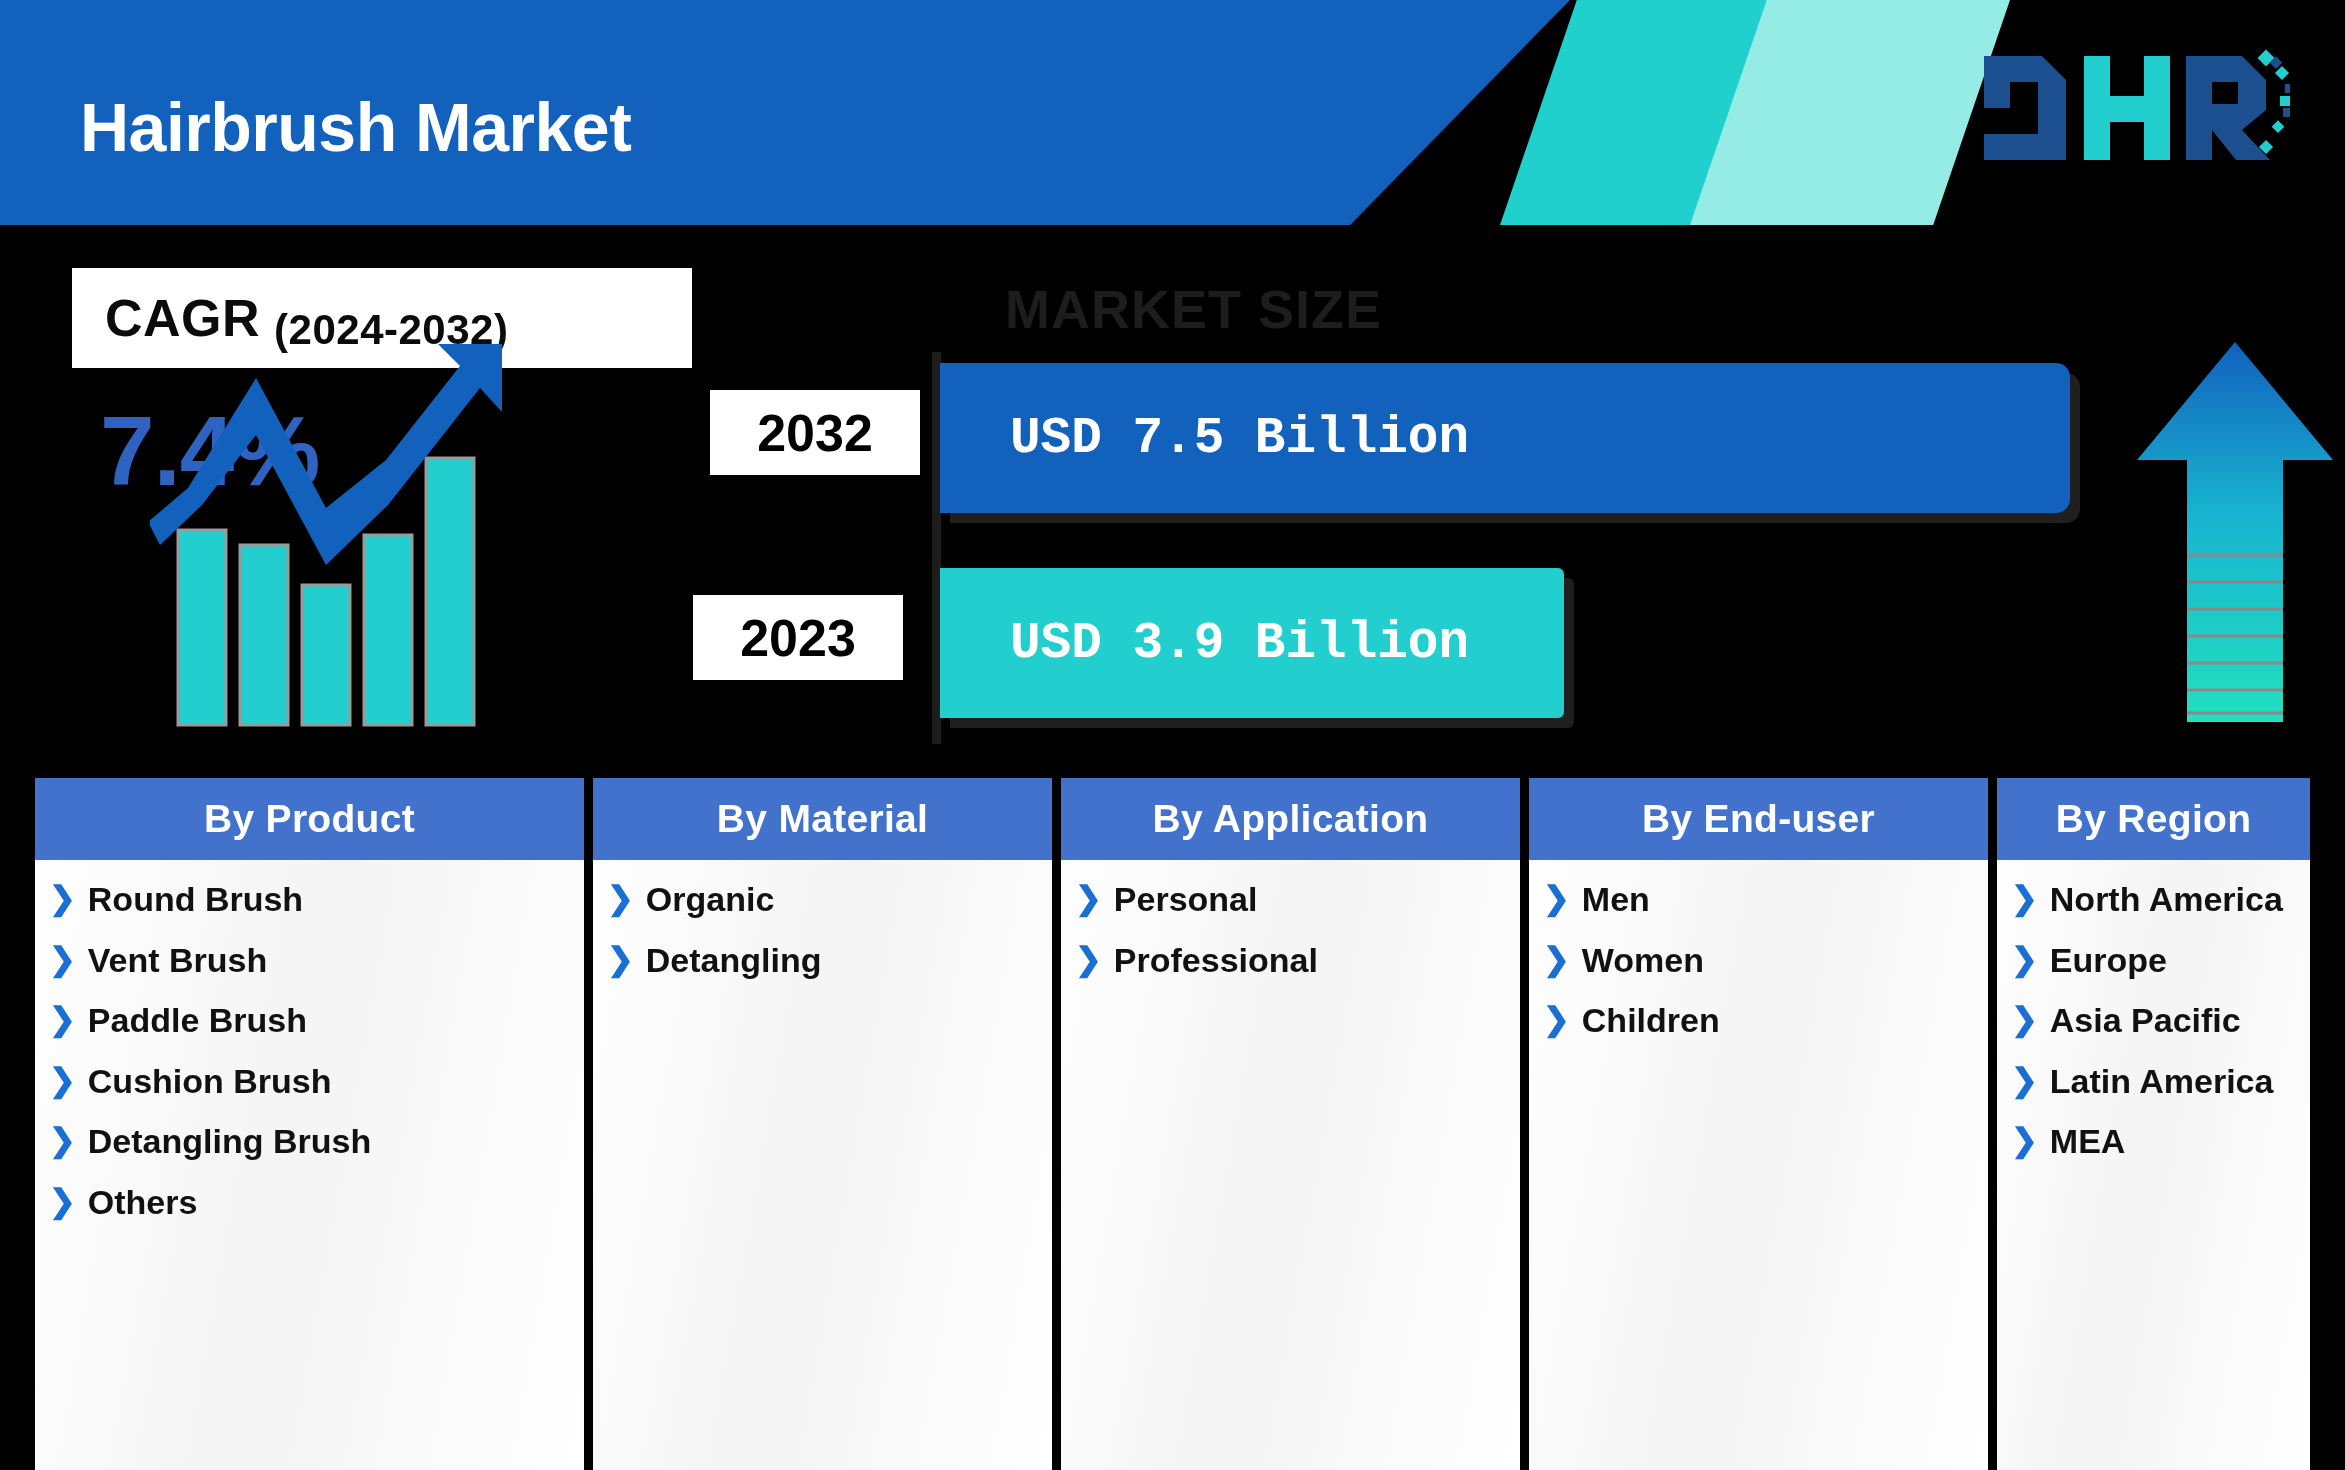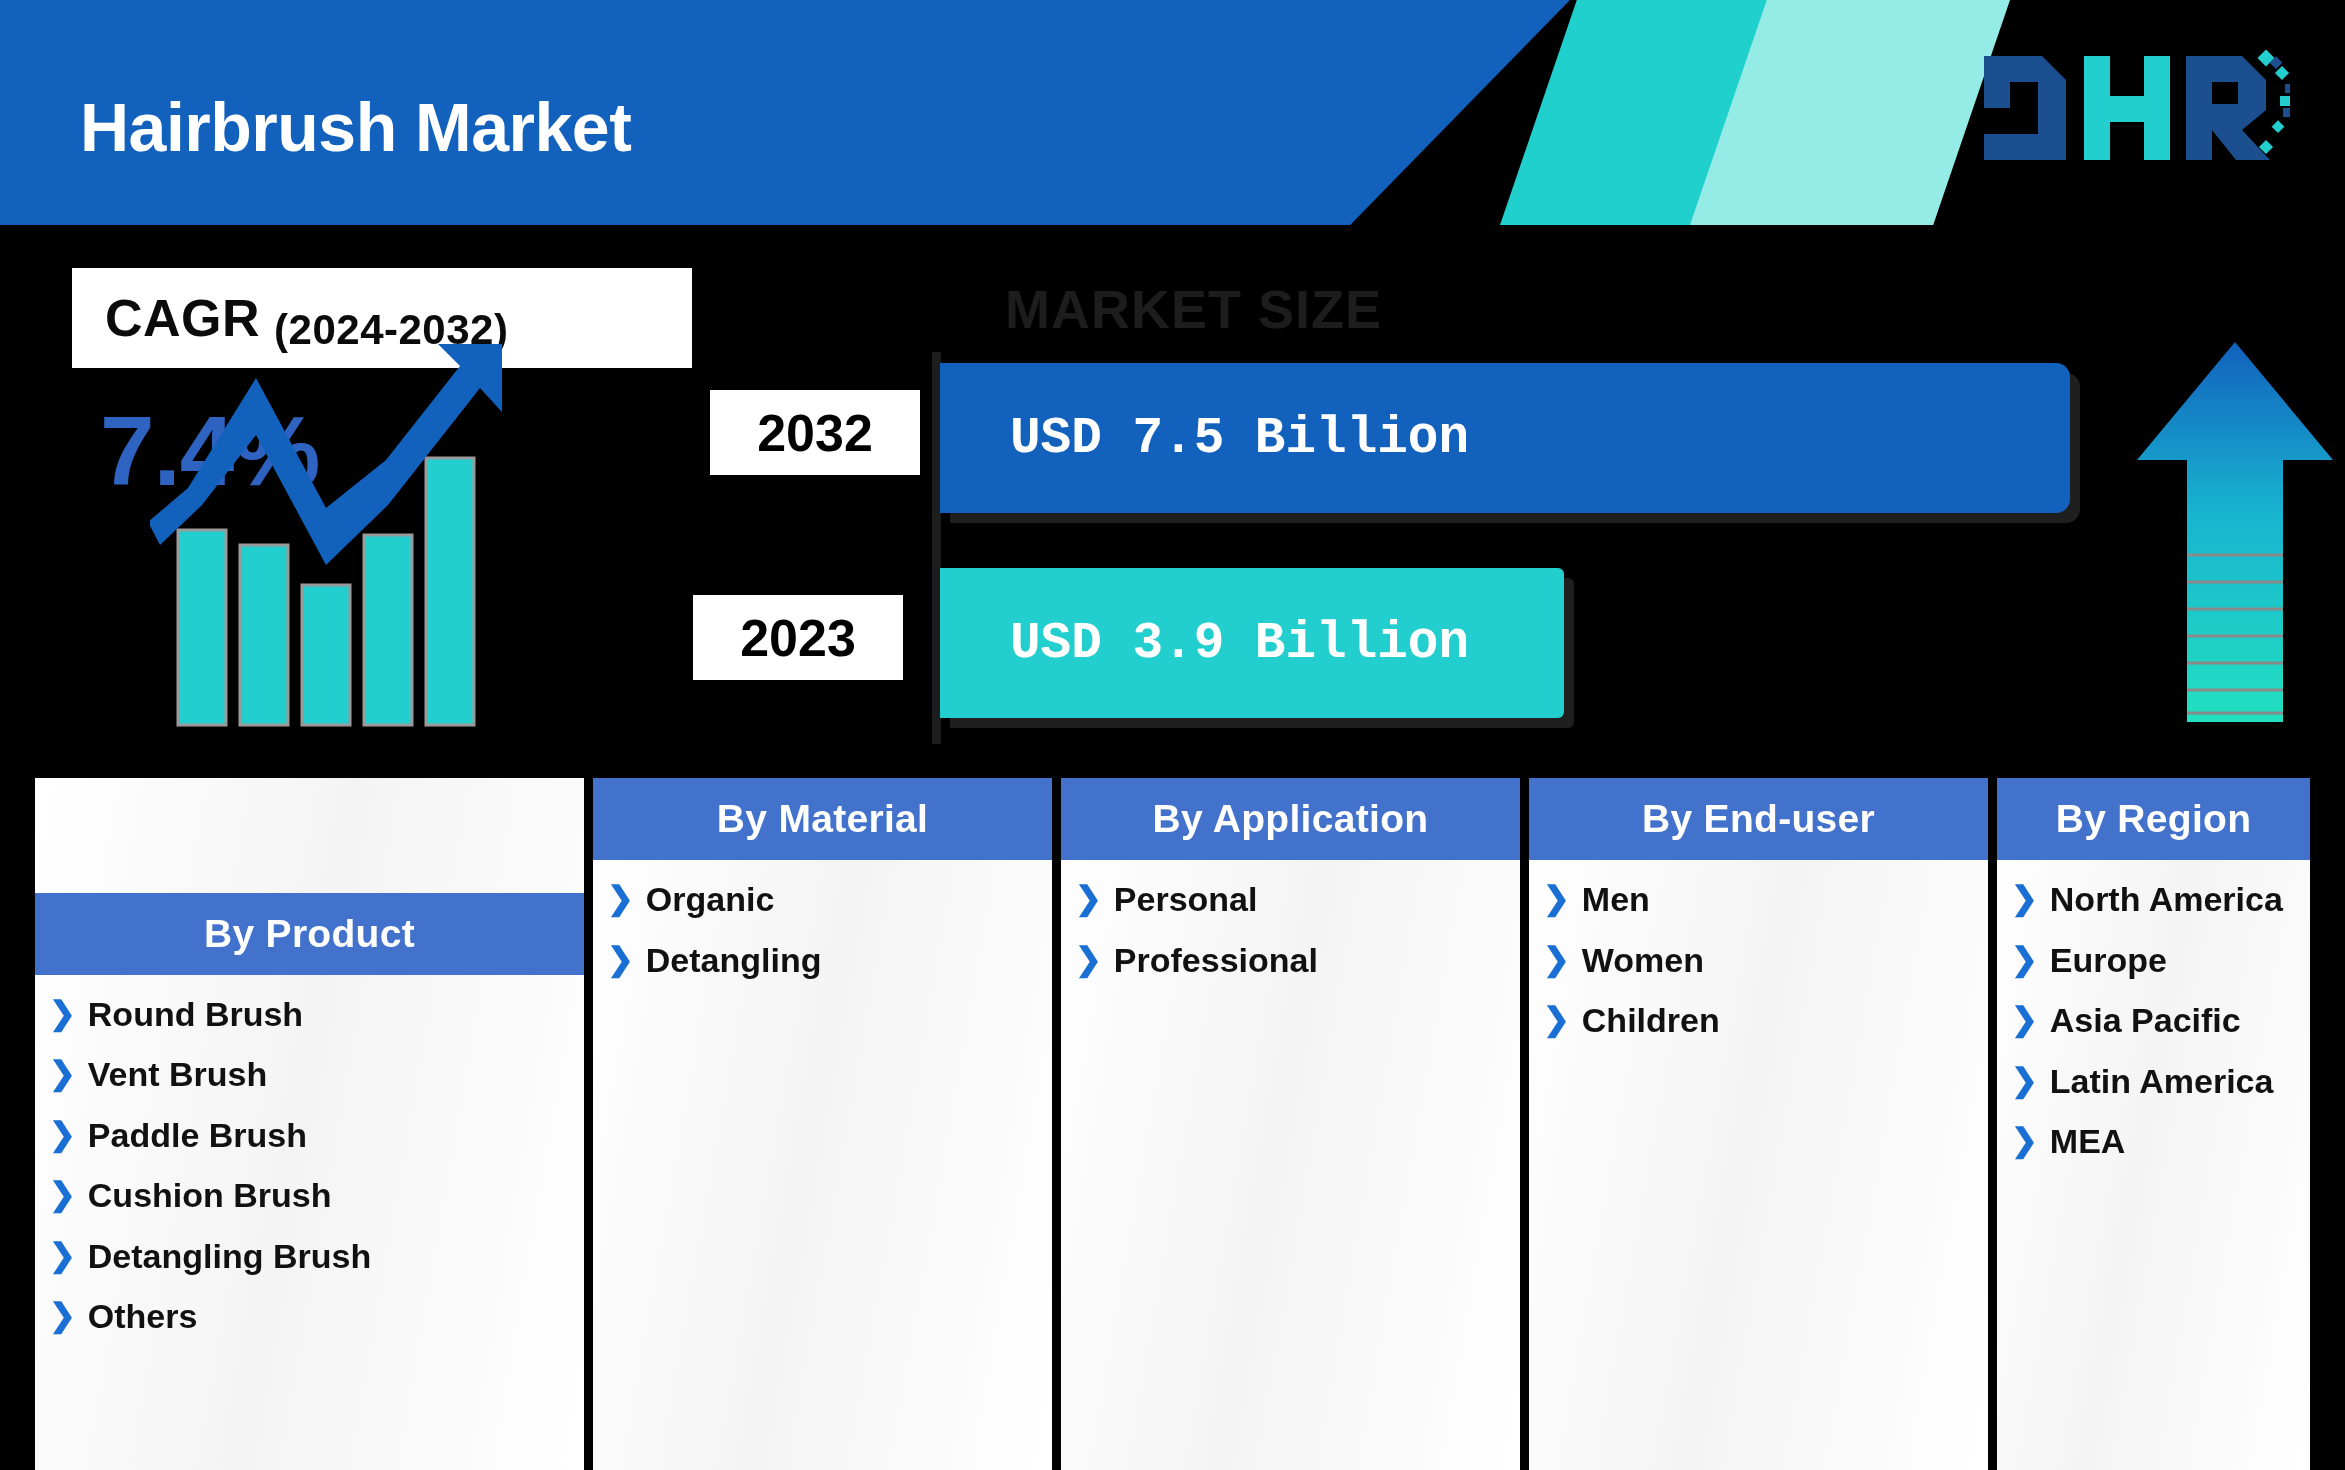--- a/index.html
+++ b/index.html
@@ -103,21 +103,21 @@
     display:flex;
   }
   .seg-col {
     position:relative; height:692px;
     background:linear-gradient(100deg,#ffffff 0%,#f4f4f4 48%,#ffffff 100%);
     border-right:9px solid #000;
     display:flex; flex-direction:column;
     overflow:hidden;
   }
   .seg-col:last-child { border-right:none; }
-  .seg-col.first { margin-left:35px;justify-content:center; }
+  .seg-col.first { margin-left:35px; }
   .seg-head {
     height:82px; background:#4272cc;
     display:flex; align-items:center; justify-content:center;
     color:#ffffff; font-size:39px; font-weight:bold;
     letter-spacing:0.3px; white-space:nowrap;
   }
   .seg-list { padding:18px 0 0 14px; }
   .seg-item {
     display:flex; align-items:flex-start; gap:12px;
     margin-bottom:18px; white-space:nowrap;

